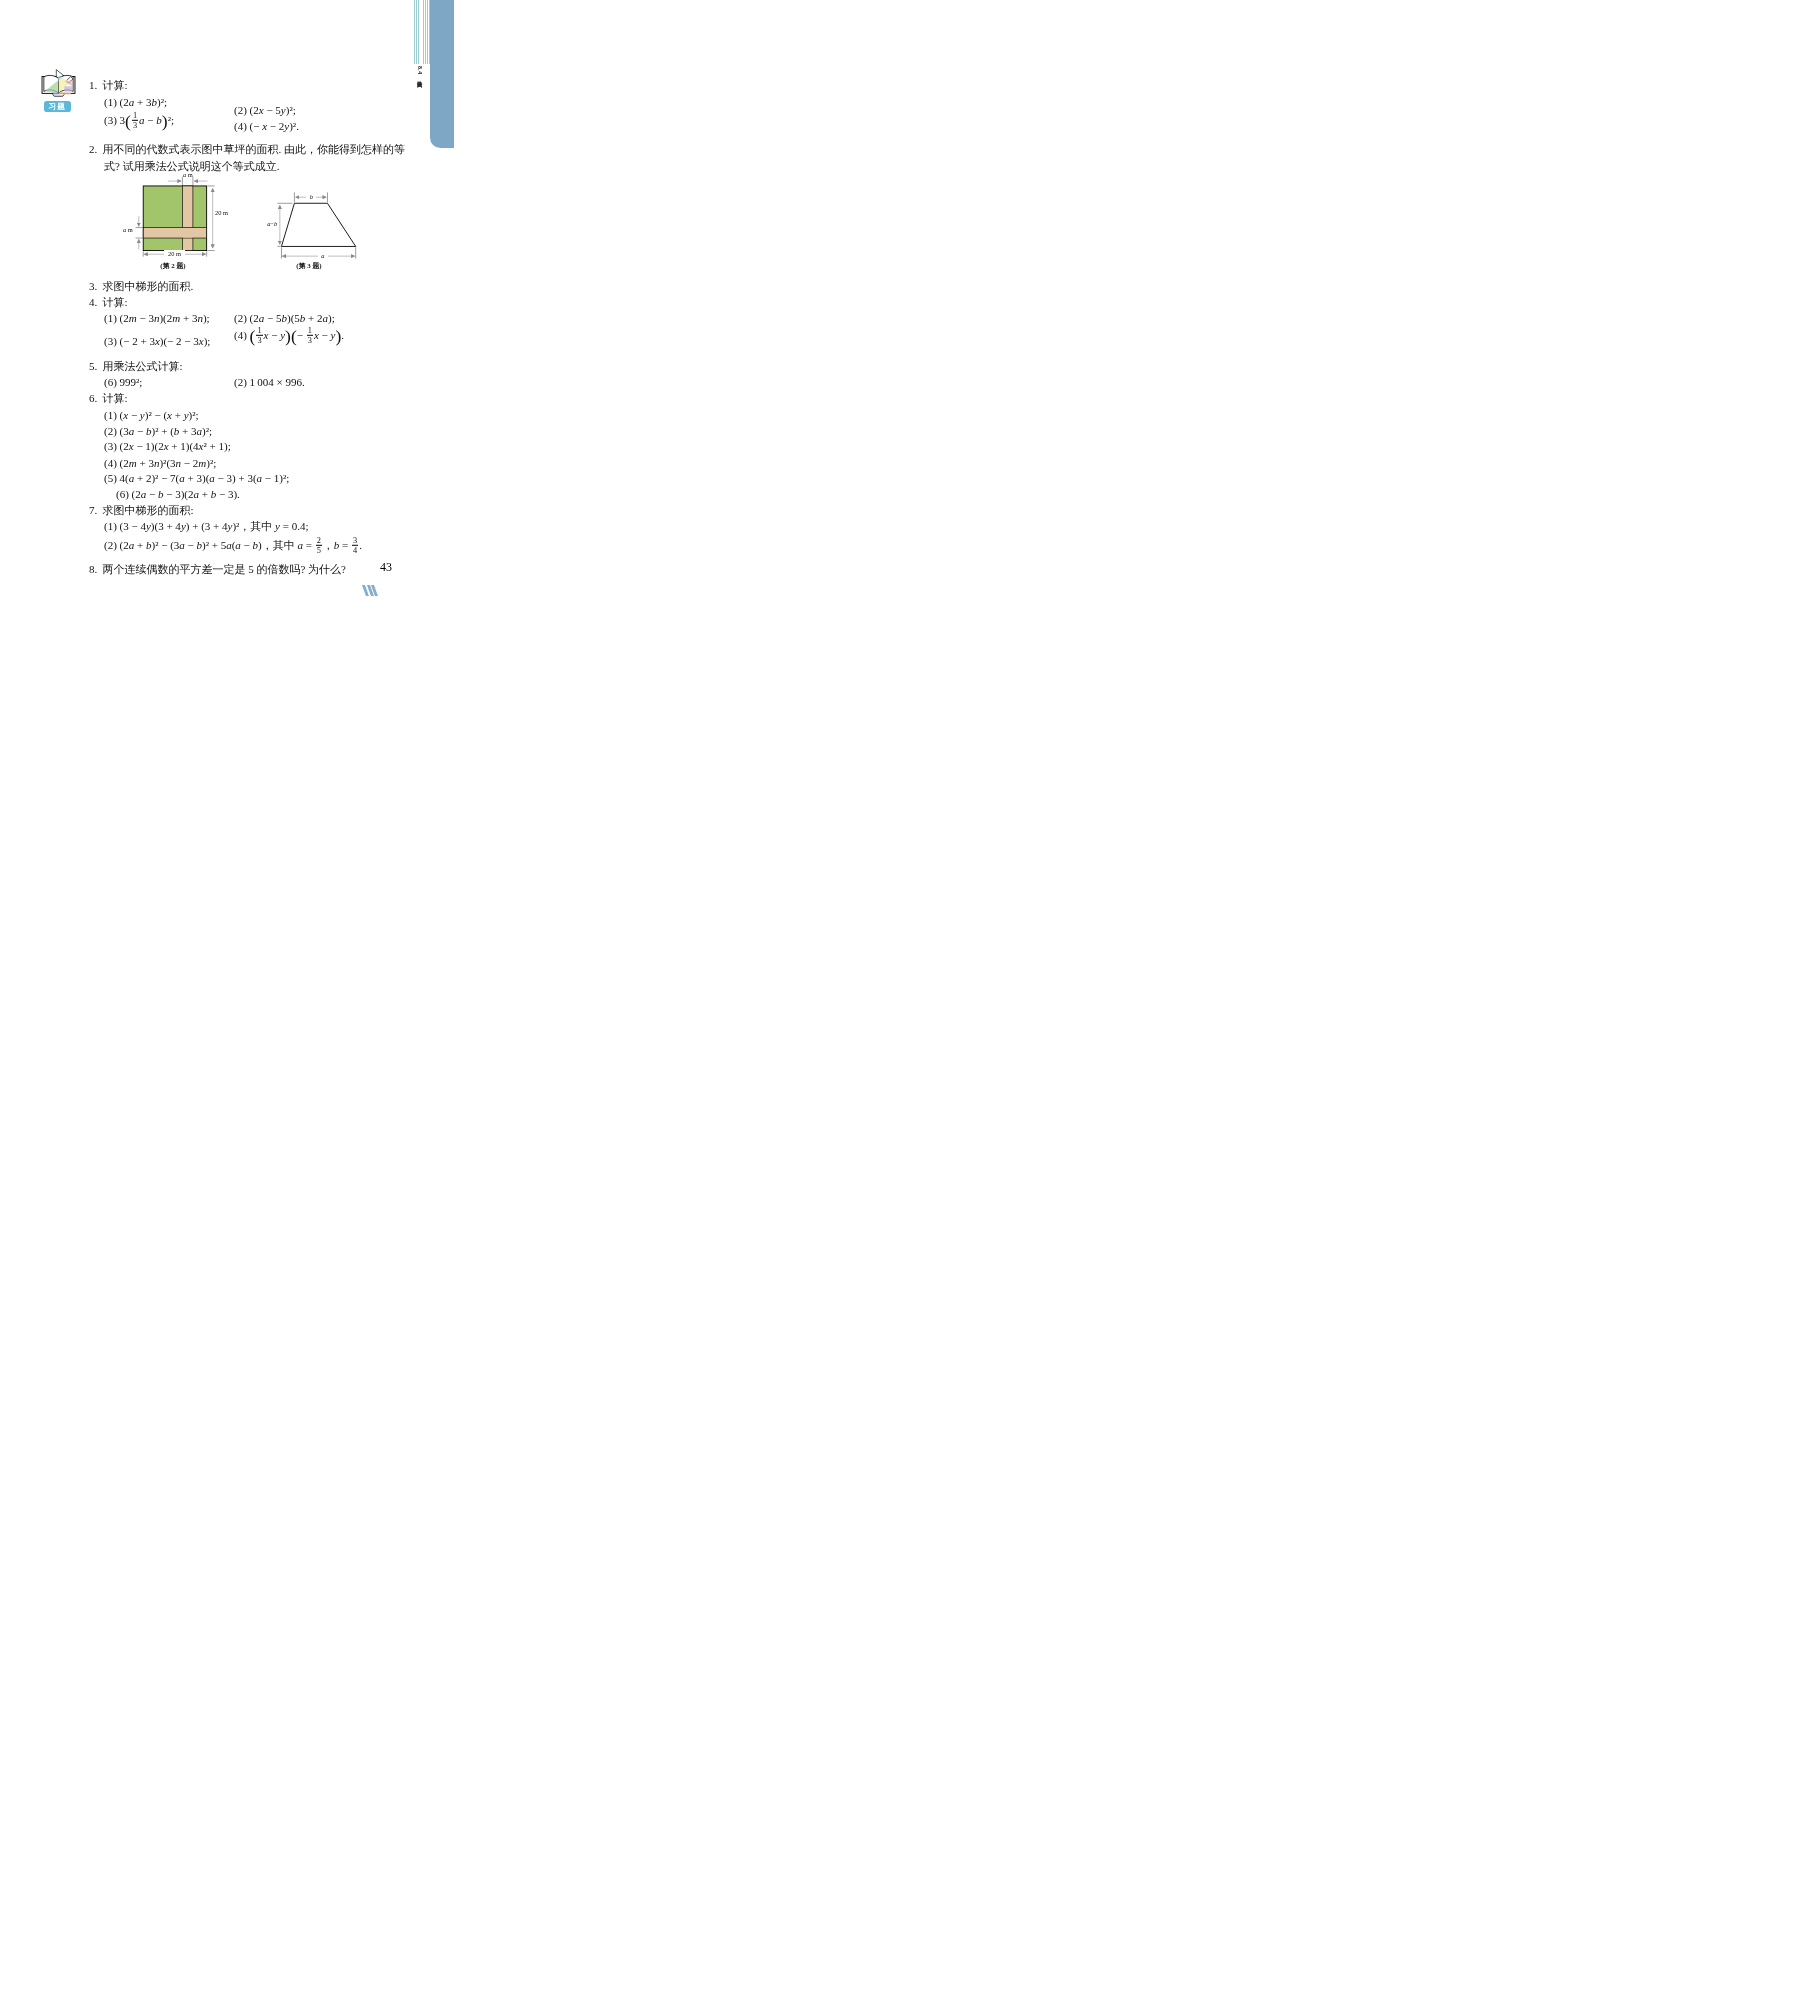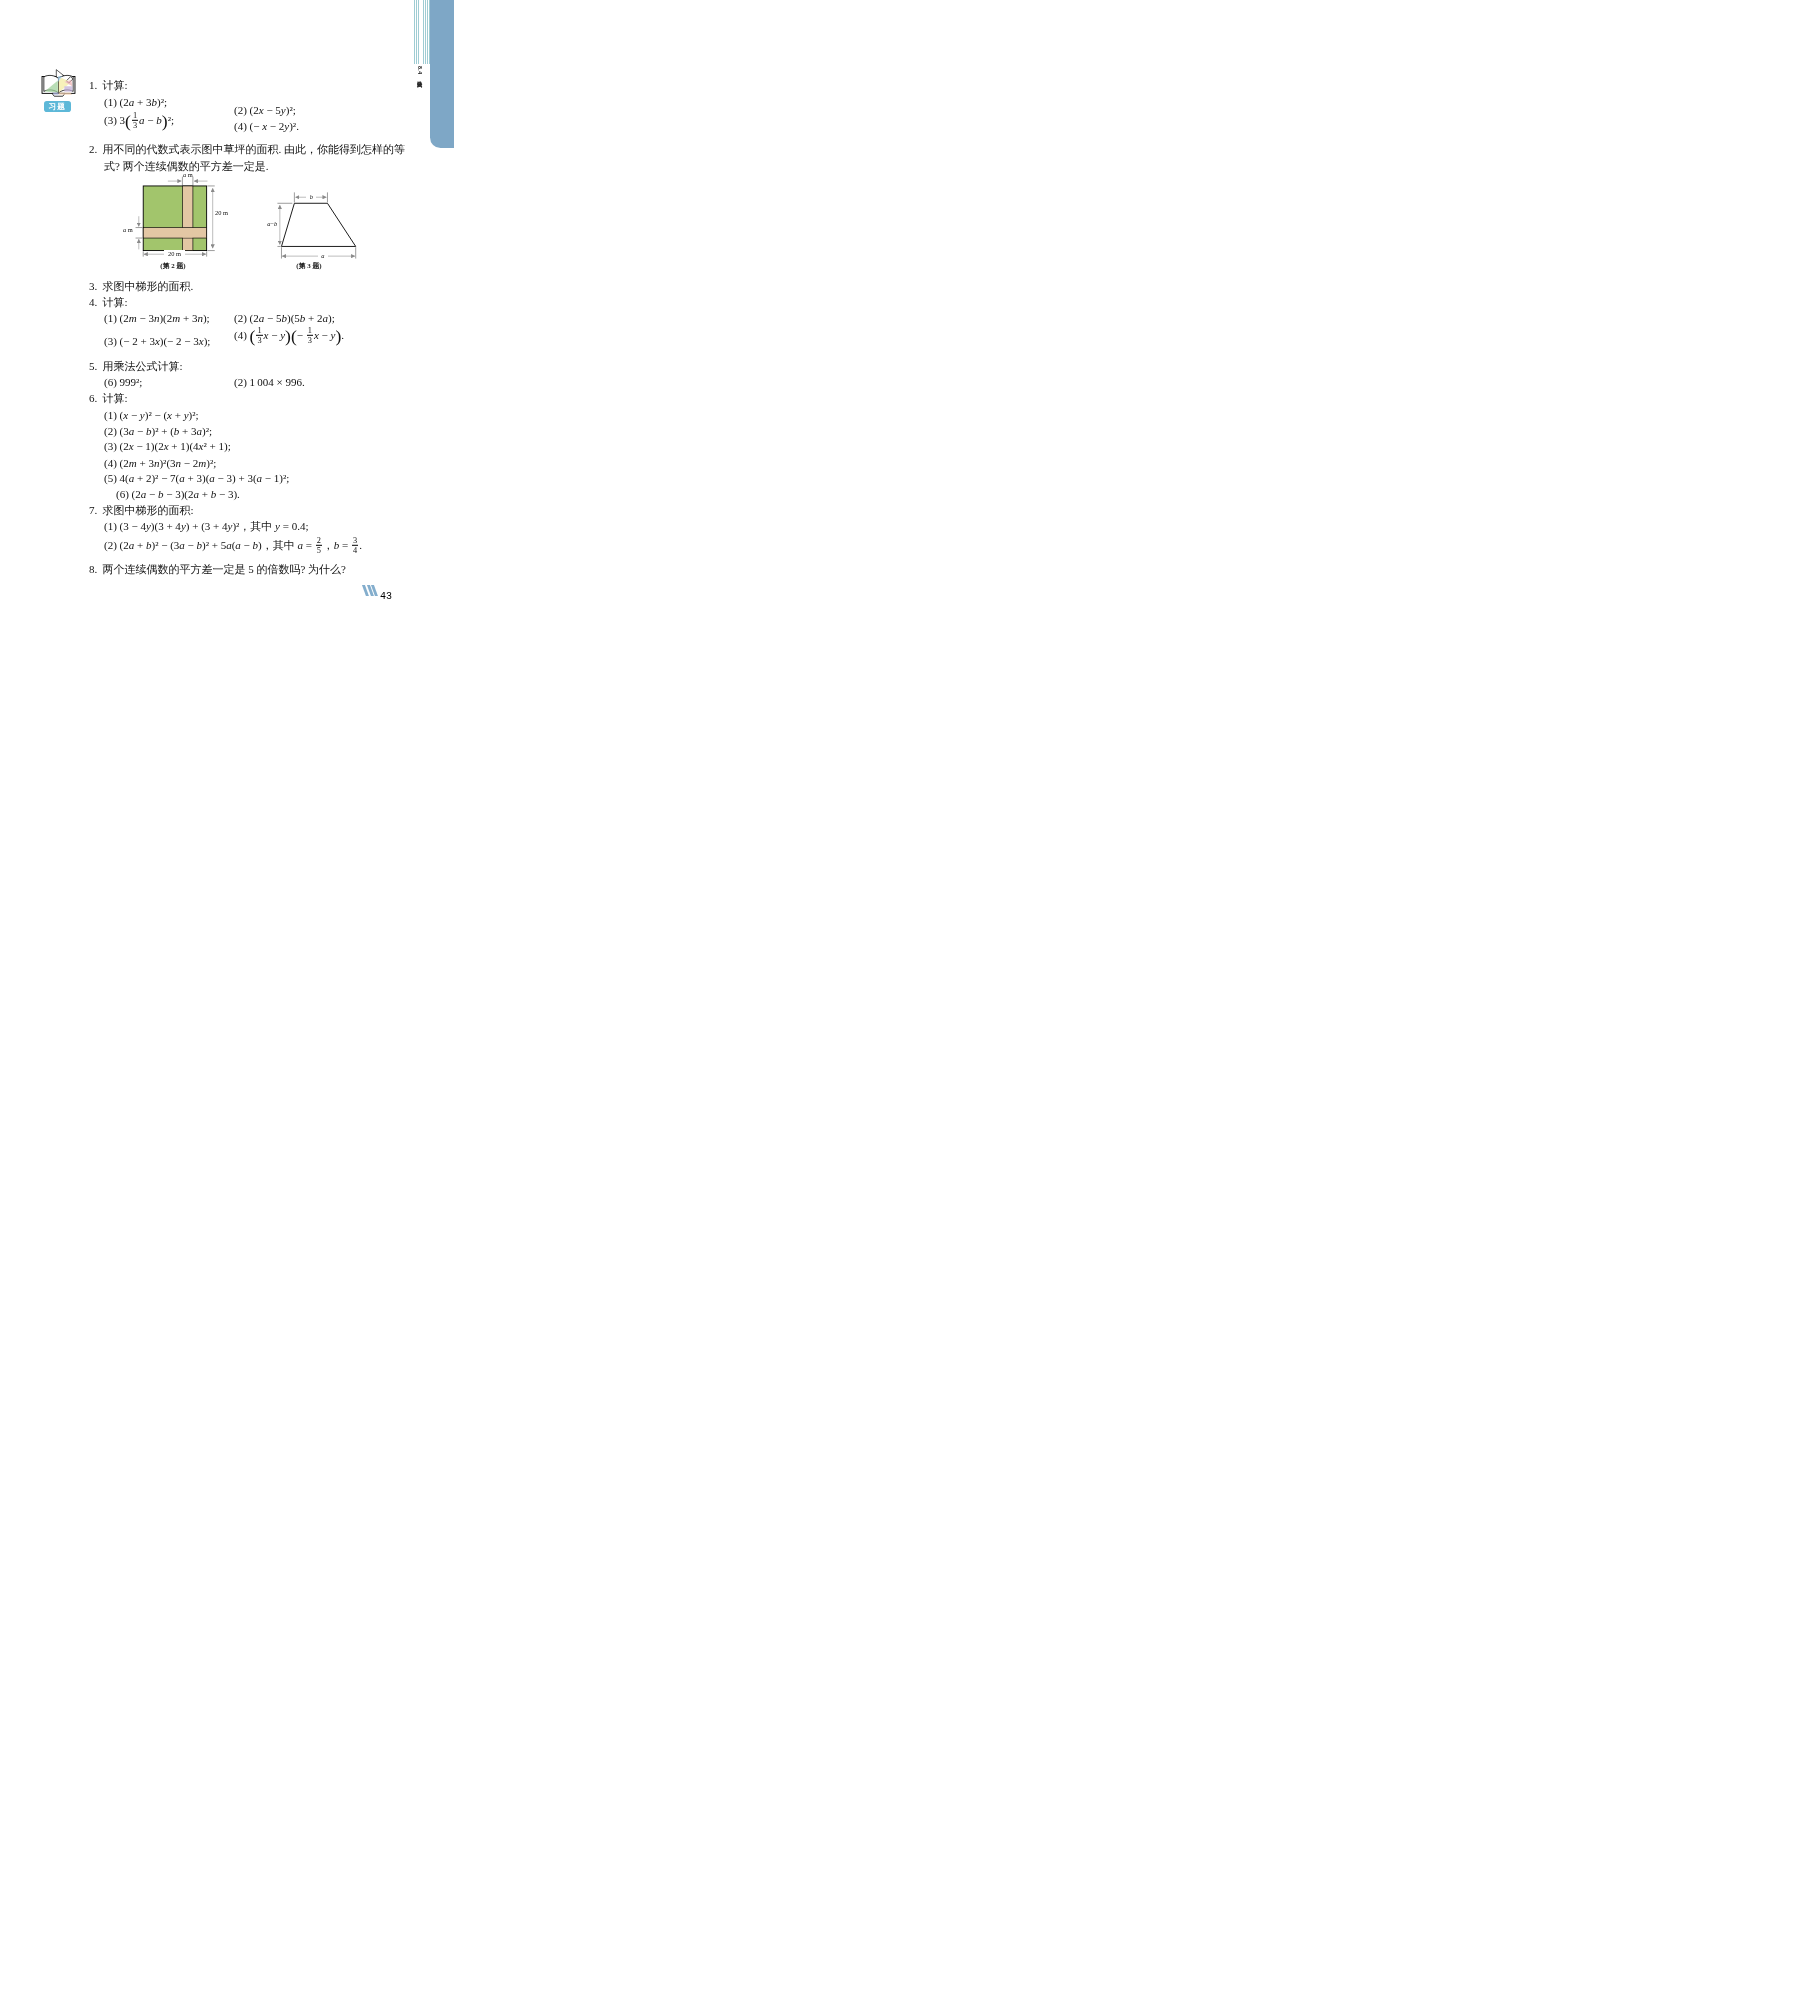--- a/index.html
+++ b/index.html
@@ -35,21 +35,21 @@
   .fig{position:absolute;}
   .dim-label{position:absolute;font-size:6.4px;line-height:8px;white-space:nowrap;}
   .dim-label.center{text-align:center;}
   .dim-label.right{text-align:right;}
   .dim-label.bg{background:#fff;padding:0 0.8px;}
   .fig-caption{position:absolute;font-size:6.9px;line-height:8.9px;text-align:center;white-space:nowrap;font-weight:600;}
 
   
   .slashes{position:absolute;left:364px;top:585px;}
   .slashes span{display:inline-block;width:2.8px;height:11.3px;margin-right:1.8px;background:#84aecd;transform:skewX(20deg);}
-  .page-num{position:absolute;left:380px;top:591px;font-family:Liberation Mono, monospace;font-size:10px;color:#000;}
+  .page-num{position:absolute;left:380px;top:560px;font-family:Liberation Serif, serif;font-size:12px;color:#000;}
 </style>
 </head>
 <body>
 
 <div class="page">
 
   <div class="stripes"></div>
   <div class="blue-block"></div>
   <div class="side-title">8.4  乘法公式</div>
 
@@ -77,21 +77,21 @@
   <div class="row" style="left:89px;top:79px"><span class="no">1.</span><span class="math">计算:</span></div>
   <div class="row" style="left:104px;top:96px"><span class="math">(1) (2<i>a</i> + 3<i>b</i>)²;</span></div>
   <div class="row" style="left:234px;top:104px"><span class="math">(2) (2<i>x</i> − 5<i>y</i>)²;</span></div>
   <div class="row" style="left:104px;top:112px"><span class="math">(3) 3<span class="bp">(</span><span class="fr">
           <span class="n">1</span>
           <span class="d">3</span>
         </span><i>a</i> − <i>b</i><span class="bp">)</span>²;</span></div>
   <div class="row" style="left:234px;top:120px"><span class="math">(4) (− <i>x</i> − 2<i>y</i>)².</span></div>
 
   <div class="row" style="left:89px;top:143px"><span class="no">2.</span><span class="math">用不同的代数式表示图中草坪的面积. 由此，你能得到怎样的等</span></div>
-  <div class="row" style="left:104px;top:160px"><span class="math">式? 两个连续偶数的平方差一定是.</span></div>
+  <div class="row" style="left:104px;top:160px"><span class="math">式? 试用乘法公式说明这个等式成立.</span></div>
 
   <svg class="fig" style="left:121px;top:171px" width="101" height="103" viewBox="0 0 250 255">
     <defs>
       <marker id="ah" viewBox="0 0 10 10" refX="9" refY="5" markerWidth="7.5" markerHeight="7.5" orient="auto-start-reverse">
         <path d="M0,0 L10,5 L0,10 Z" fill="#8a8a8a"></path>
       </marker>
     </defs>
     <rect x="55" y="37" width="157" height="160" fill="#a2c56c" stroke="#000" stroke-width="2.2"></rect>
     <rect x="152" y="37" width="26" height="160" fill="#e3c7a4" stroke="#000" stroke-width="1.6"></rect>
     <rect x="55" y="140" width="157" height="26" fill="#e3c7a4" stroke="#000" stroke-width="1.6"></rect>

